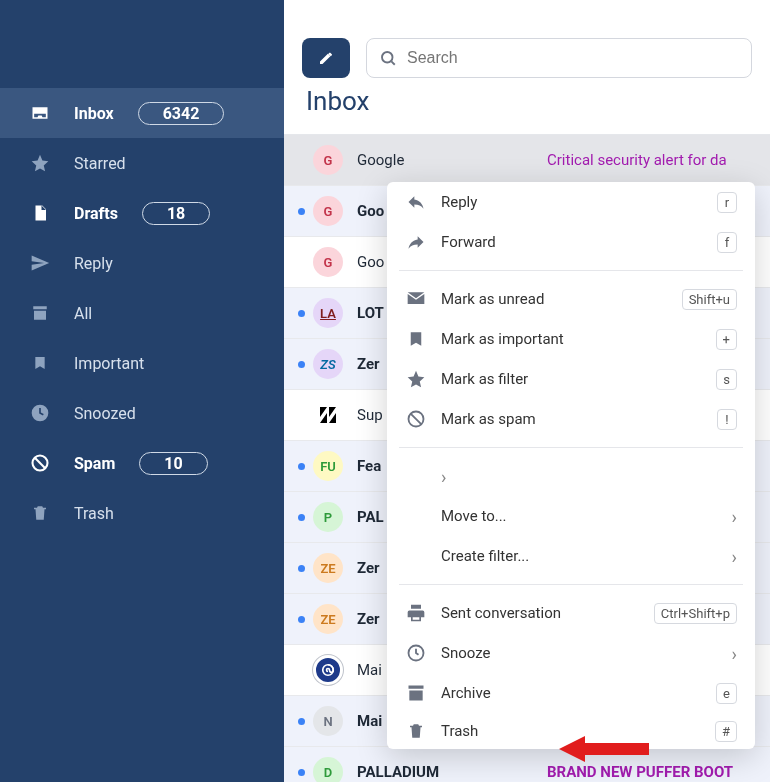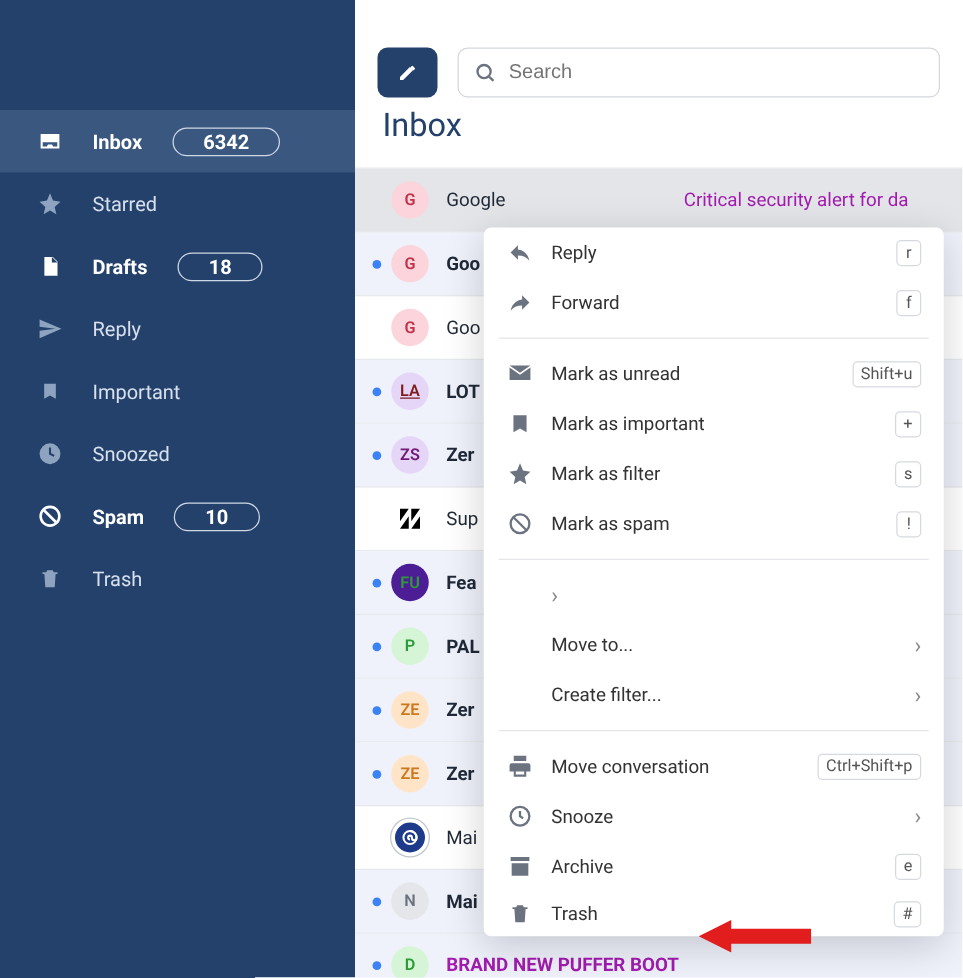--- a/index.html
+++ b/index.html
@@ -217,20 +217,28 @@
       <div class="sidebar-item">
         <span class="icon">
           <svg width="20" height="20" viewBox="0 0 24 24" fill="#8ea3bf">
             <path d="M2 21l21-9L2 3v7l15 2-15 2v7z"></path>
           </svg>
         </span>
         <span class="label">Reply</span>
       </div>
       <div class="sidebar-item">
         <span class="icon">
+          <svg width="18" height="18" viewBox="0 0 24 24" fill="#8ea3bf">
+            <path d="M3 3h18v4H3V3zm1 6h16v12H4V9zm5 3h6v2H9v-2z"></path>
+          </svg>
+        </span>
+        <span class="label">All</span>
+      </div>
+      <div class="sidebar-item">
+        <span class="icon">
           <svg width="16" height="20" viewBox="0 0 24 24" fill="#8ea3bf">
             <path d="M5 3h14v18l-7-4-7 4V3z"></path>
           </svg>
         </span>
         <span class="label">Important</span>
       </div>
       <div class="sidebar-item">
         <span class="icon">
           <svg width="20" height="20" viewBox="0 0 24 24" fill="#8ea3bf">
             <circle cx="12" cy="12" r="10"></circle>
@@ -297,38 +305,38 @@
         <span class="subject"></span>
       </div>
       <div class="email-row unread">
         <span class="dot"></span>
         <span class="avatar" style="background: rgb(229, 214, 248); color: #7f1d1d; text-decoration: underline;">LA</span>
         <span class="sender">LOT</span>
         <span class="subject"></span>
       </div>
       <div class="email-row unread">
         <span class="dot"></span>
-        <span class="avatar" style="background: rgb(229, 214, 248); color: #701a75;">ZS</span>
+        <span class="avatar" style="background: rgb(229, 214, 248); color: #0369a1; font-style: italic;">ZS</span>
         <span class="sender">Zer</span>
         <span class="subject"></span>
       </div>
       <div class="email-row">
         <span class="dot hidden"></span>
         <span class="avatar" style="background: rgb(255, 255, 255); color: rgb(0, 0, 0);">
           <svg width="24" height="24" viewBox="0 0 24 24">
             <rect width="24" height="24" fill="#fff"></rect>
             <path d="M4 4h7L4 14V4zm16 16h-7l7-10v10zM4 20l7-10v10H4zm16-16l-7 10V4h7z" fill="#000"></path>
           </svg>
         </span>
         <span class="sender">Sup</span>
         <span class="subject"></span>
       </div>
       <div class="email-row unread">
         <span class="dot"></span>
-        <span class="avatar" style="background: #4c1d95; color: rgb(46, 154, 58);">FU</span>
+        <span class="avatar" style="background: #fef9c3; color: rgb(46, 154, 58);">FU</span>
         <span class="sender">Fea</span>
         <span class="subject"></span>
       </div>
       <div class="email-row unread">
         <span class="dot"></span>
         <span class="avatar" style="background: rgb(214, 245, 214); color: rgb(46, 154, 58);">P</span>
         <span class="sender">PAL</span>
         <span class="subject"></span>
       </div>
       <div class="email-row unread">
@@ -356,20 +364,21 @@
       </div>
       <div class="email-row unread">
         <span class="dot"></span>
         <span class="avatar" style="background: rgb(228, 230, 233); color: rgb(107, 114, 128);">N</span>
         <span class="sender">Mai</span>
         <span class="subject"></span>
       </div>
       <div class="email-row unread">
         <span class="dot"></span>
         <span class="avatar" style="background: rgb(214, 245, 214); color: rgb(46, 154, 58);">D</span>
+        <span class="sender">PALLADIUM</span>
         <span class="subject">BRAND NEW PUFFER BOOT</span>
       </div>
     </div>
 </div>
 
 <div class="context-menu">
   <div class="menu-item">
     <span class="micon">
         <svg width="20" height="20" viewBox="0 0 24 24" fill="#6b7280">
           <path d="M10 9V5l-7 7 7 7v-4.1c5 0 8.5 1.6 11 5.1-1-5-4-10-11-11z"></path>
@@ -440,21 +449,21 @@
     <span class="mlabel">Create filter...</span>
     <span class="chevron">›</span>
   </div>
   <div class="menu-sep"></div>
   <div class="menu-item">
     <span class="micon">
         <svg width="20" height="20" viewBox="0 0 24 24" fill="#6b7280">
           <path d="M6 2h12v5H6V2zm-2 7h16a2 2 0 012 2v6h-4v5H6v-5H2v-6a2 2 0 012-2zm4 8v3h8v-3H8z"></path>
         </svg>
       </span>
-    <span class="mlabel">Move conversation</span>
+    <span class="mlabel">Sent conversation</span>
     <span class="kbd">Ctrl+Shift+p</span>
   </div>
   <div class="menu-item">
     <span class="micon">
         <svg width="20" height="20" viewBox="0 0 24 24" fill="none" stroke="#6b7280" stroke-width="2.2">
           <circle cx="12" cy="12" r="9"></circle>
           <path d="M12 7v5l3 2"></path>
         </svg>
       </span>
     <span class="mlabel">Snooze</span>

